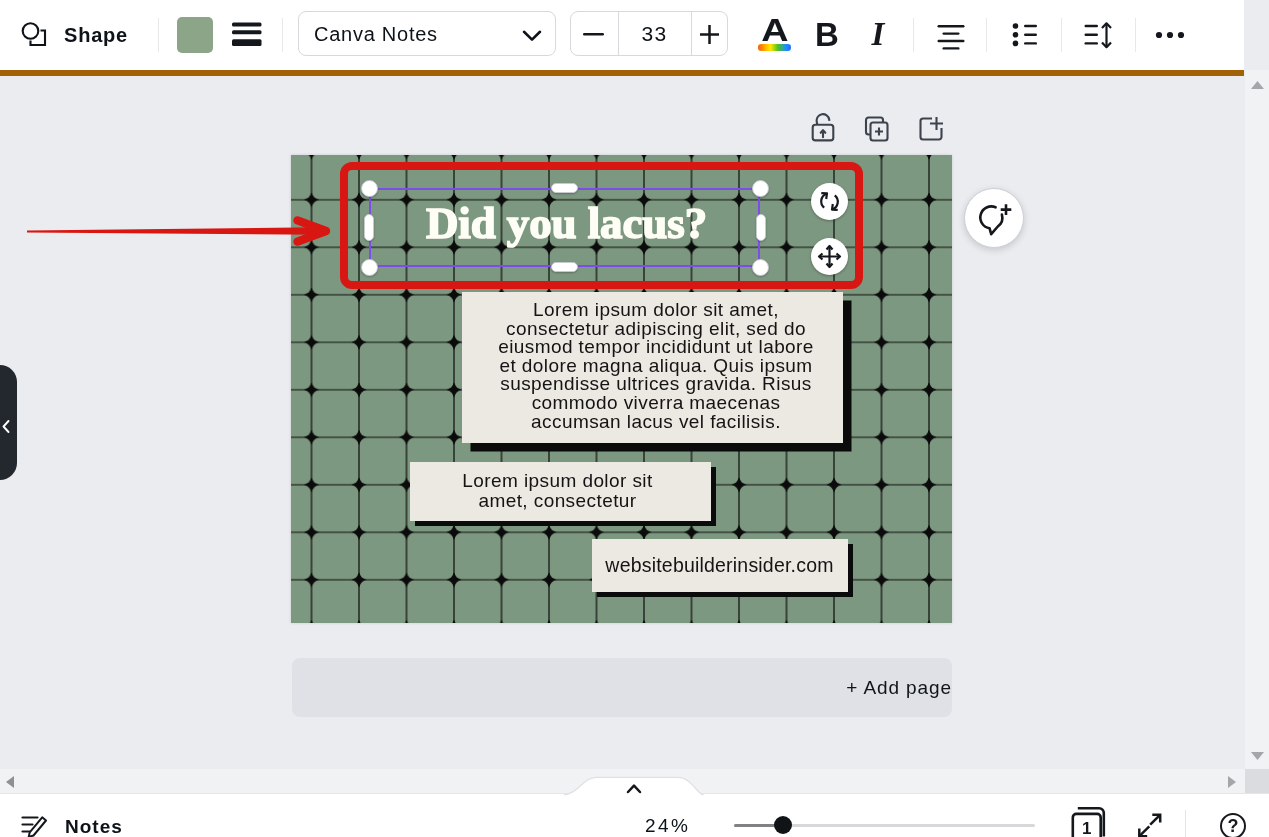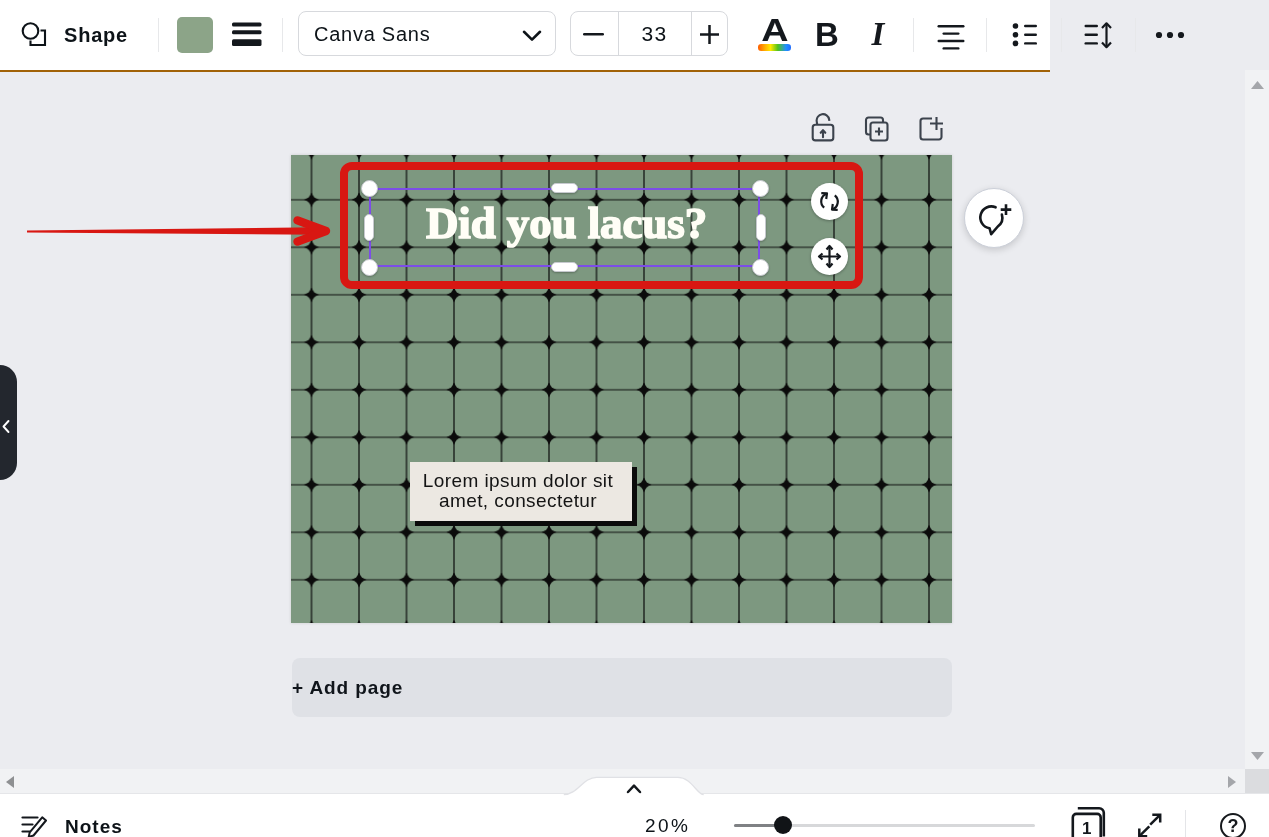--- a/index.html
+++ b/index.html
@@ -1,26 +1,26 @@
 <!DOCTYPE html>
 <html><head>
 <meta charset="utf-8">
 <style>
   html,body{margin:0;padding:0;}
   body{width:1269px;height:837px;overflow:hidden;position:relative;background:#ebecf0;
        font-family:"Liberation Sans",sans-serif;}
   .abs{position:absolute;}
   
-  #toolbar{left:0;top:0;width:1050px;height:70px;background:#fff;border-bottom:2px solid #a16207;z-index:30;}
+  #toolbar{left:0;top:0;width:1244px;height:70px;background:#fff;border-bottom:6px solid #a16207;z-index:30;}
   .tdiv{position:absolute;top:18px;width:1px;height:34px;background:#e7e8ea;}
   .tico{position:absolute;}
   
   #page{left:291px;top:155px;width:661px;height:468px;box-shadow:0 0 3px rgba(0,0,0,.14);}
   #addpage{left:292px;top:658px;width:660px;height:59px;background:#dfe1e6;border-radius:8px;
-           color:#10151b;font-weight:bold;font-size:19px;line-height:59px;text-align:left;letter-spacing:.9px;}
+           color:#10151b;font-weight:normal;font-size:19px;line-height:59px;text-align:right;letter-spacing:.9px;}
   .cream{position:absolute;background:#ece8e2;color:#141414;text-align:center;}
   
   #selrect{left:369px;top:188px;width:391px;height:79px;border:2.6px solid #7c4de8;box-sizing:border-box;z-index:6;}
   .handle{position:absolute;background:#fff;border:1px solid #c6c9ce;box-shadow:0 1px 2px rgba(0,0,0,.25);box-sizing:border-box;z-index:8;}
   .hcirc{width:17px;height:17px;border-radius:50%;}
   .hpillh{width:27px;height:10px;border-radius:5px;}
   .hpillv{width:10px;height:27px;border-radius:5px;}
   .roundbtn{position:absolute;background:#fff;border-radius:50%;box-shadow:0 1px 3px rgba(0,0,0,.3);z-index:9;}
   
   #htrack{left:0;top:769px;width:1245px;height:24px;background:#f1f2f4;z-index:10;}
@@ -36,22 +36,26 @@
   <svg width="661" height="468" style="position:absolute;left:0;top:0">
     <defs>
       <pattern id="grid" width="47.5" height="47.5" patternUnits="userSpaceOnUse" x="-27" y="-2.7">
         <rect width="47.5" height="47.5" fill="#0b0b0b"></rect>
         <rect x="0.6" y="0.6" width="46.3" height="46.3" rx="7" fill="#7d9880"></rect>
       </pattern>
     </defs>
     <rect width="661" height="468" fill="url(#grid)"></rect>
   </svg>
 
-  <div class="cream" style="left:119px;top:307px;width:222px;height:59px;box-shadow:5px 5px 0 #0b0b0b;
+  <div class="cream" style="left:171px;top:137px;width:381px;height:151px;box-shadow:8.5px 8.5px 0 #0b0b0b;
+       font-size:19px;line-height:18.6px;padding:9px 0 0 7px;box-sizing:border-box;letter-spacing:.42px;">Lorem ipsum dolor sit amet,<br>consectetur adipiscing elit, sed do<br>eiusmod tempor incididunt ut labore<br>et dolore magna aliqua. Quis ipsum<br>suspendisse ultrices gravida. Risus<br>commodo viverra maecenas<br>accumsan lacus vel facilisis.</div>
+  <div class="cream" style="left:119px;top:307px;width:301px;height:59px;box-shadow:5px 5px 0 #0b0b0b;
        font-size:19px;line-height:20.5px;padding:8.5px 6px 0 0;box-sizing:border-box;letter-spacing:.42px;">Lorem ipsum dolor sit<br>amet, consectetur</div>
+  <div class="cream" style="left:300.5px;top:384px;width:256px;height:52.5px;box-shadow:5px 5px 0 #0b0b0b;
+       font-size:19.5px;line-height:52.5px;letter-spacing:.2px;">websitebuilderinsider.com</div>
 </div>
 
 <div class="abs" style="left:339.5px;top:162px;width:523px;height:127px;border:8.5px solid #d81712;border-radius:12px;box-sizing:border-box;z-index:5;"></div>
 
 <svg class="abs" style="left:20px;top:205px;z-index:5" width="320" height="52" viewBox="0 0 320 52">
   <polygon points="7,25.4 299,22.3 299,29.7 7,27.6" fill="#d81712"></polygon>
   <path d="M277.5 15.4 L306 26 L277.5 36.6" fill="none" stroke="#d81712" stroke-width="8.4" stroke-linecap="round" stroke-linejoin="round"></path>
 </svg>
 
 <div class="abs" style="left:371px;top:197px;width:391px;text-align:center;z-index:7;
@@ -149,21 +153,21 @@
     <path d="M1.5 4.5 h15"></path>
     <path d="M1.5 11.5 h10"></path>
     <path d="M1.5 18.5 h7"></path>
   </g>
   <g fill="none" stroke="#14181d" stroke-width="2">
     <path d="M12.5 22.5 L25 7.5 l-3.8 -3.2 L8.7 19.4 l-1 4.6 z" stroke-linejoin="round"></path>
   </g>
 </svg>
 <div class="abs btxt" style="left:65px;top:816px;z-index:22;letter-spacing:1px;">Notes</div>
 <div class="abs btxt" style="left:164px;top:816px;z-index:22;letter-spacing:0.6px;margin-top:36px;">Page 1 of 1</div>
-<div class="abs" style="left:645px;top:815px;z-index:22;font-size:19px;color:#0d1318;letter-spacing:2.4px;">20%</div>
+<div class="abs" style="left:645px;top:815px;z-index:22;font-size:19px;color:#0d1318;letter-spacing:2.4px;">24%</div>
 
 <div class="abs" style="left:734px;top:823.5px;width:301px;height:3px;border-radius:2px;background:#d7d8da;z-index:22;"></div>
 <div class="abs" style="left:734px;top:823.5px;width:50px;height:3px;border-radius:2px;background:#7f8184;z-index:22;"></div>
 <div class="abs" style="left:774px;top:816px;width:18px;height:18px;border-radius:50%;background:#111417;z-index:23;"></div>
 
 <svg class="abs" style="left:1071px;top:806px;z-index:22" width="36" height="31" viewBox="0 0 36 31">
   <path d="M6.8 2.2 H28.2 a4.6 4.6 0 0 1 4.6 4.6 V30.5" fill="none" stroke="#14181d" stroke-width="2.6"></path>
   <rect x="1.8" y="7.9" width="27.9" height="26" rx="3.5" fill="#fff" stroke="#14181d" stroke-width="2.6"></rect>
   <text x="15.8" y="27.5" text-anchor="middle" font-size="17" font-weight="bold" fill="#14181d" font-family="Liberation Sans">1</text>
 </svg>
@@ -191,21 +195,21 @@
   <div class="tdiv" style="left:158px;"></div>
   <div class="tico" style="left:177px;top:17px;width:36px;height:36px;background:#8ca488;border-radius:5px;"></div>
   <svg class="tico" style="left:232px;top:22px" width="30" height="26" viewBox="0 0 30 26">
     <rect x="0" y="0.5" width="29.5" height="4" rx="1.5" fill="#14181d"></rect>
     <rect x="0" y="8.3" width="29.5" height="4" rx="1.5" fill="#14181d"></rect>
     <rect x="0" y="17.3" width="29.5" height="6.6" rx="1.5" fill="#14181d"></rect>
   </svg>
   <div class="tdiv" style="left:282px;"></div>
 
   <div class="tico" style="left:298px;top:11px;width:258px;height:45px;border:1.2px solid #d7d9dd;border-radius:8px;box-sizing:border-box;"></div>
-  <div class="tico" style="left:314px;top:23px;font-size:20px;font-weight:500;color:#0d1318;letter-spacing:.75px;">Canva Sans</div>
+  <div class="tico" style="left:314px;top:23px;font-size:20px;font-weight:500;color:#0d1318;letter-spacing:.75px;">Canva Notes</div>
   <svg class="tico" style="left:522px;top:29px" width="20" height="13" viewBox="0 0 20 13">
     <path d="M2 2.8 L10 10.6 L18 2.8" fill="none" stroke="#0d1318" stroke-width="2.6" stroke-linecap="round" stroke-linejoin="round"></path>
   </svg>
 
   <div class="tico" style="left:570px;top:11px;width:158px;height:45px;border:1.2px solid #d7d9dd;border-radius:8px;box-sizing:border-box;"></div>
   <div class="tico" style="left:618px;top:12px;width:1px;height:43px;background:#d7d9dd;"></div>
   <div class="tico" style="left:691px;top:12px;width:1px;height:43px;background:#d7d9dd;"></div>
   <svg class="tico" style="left:583px;top:32.7px" width="22" height="3" viewBox="0 0 22 3">
       <rect x="0" y="0" width="21" height="2.6" rx="1.3" fill="#14181d"></rect>
     </svg>

